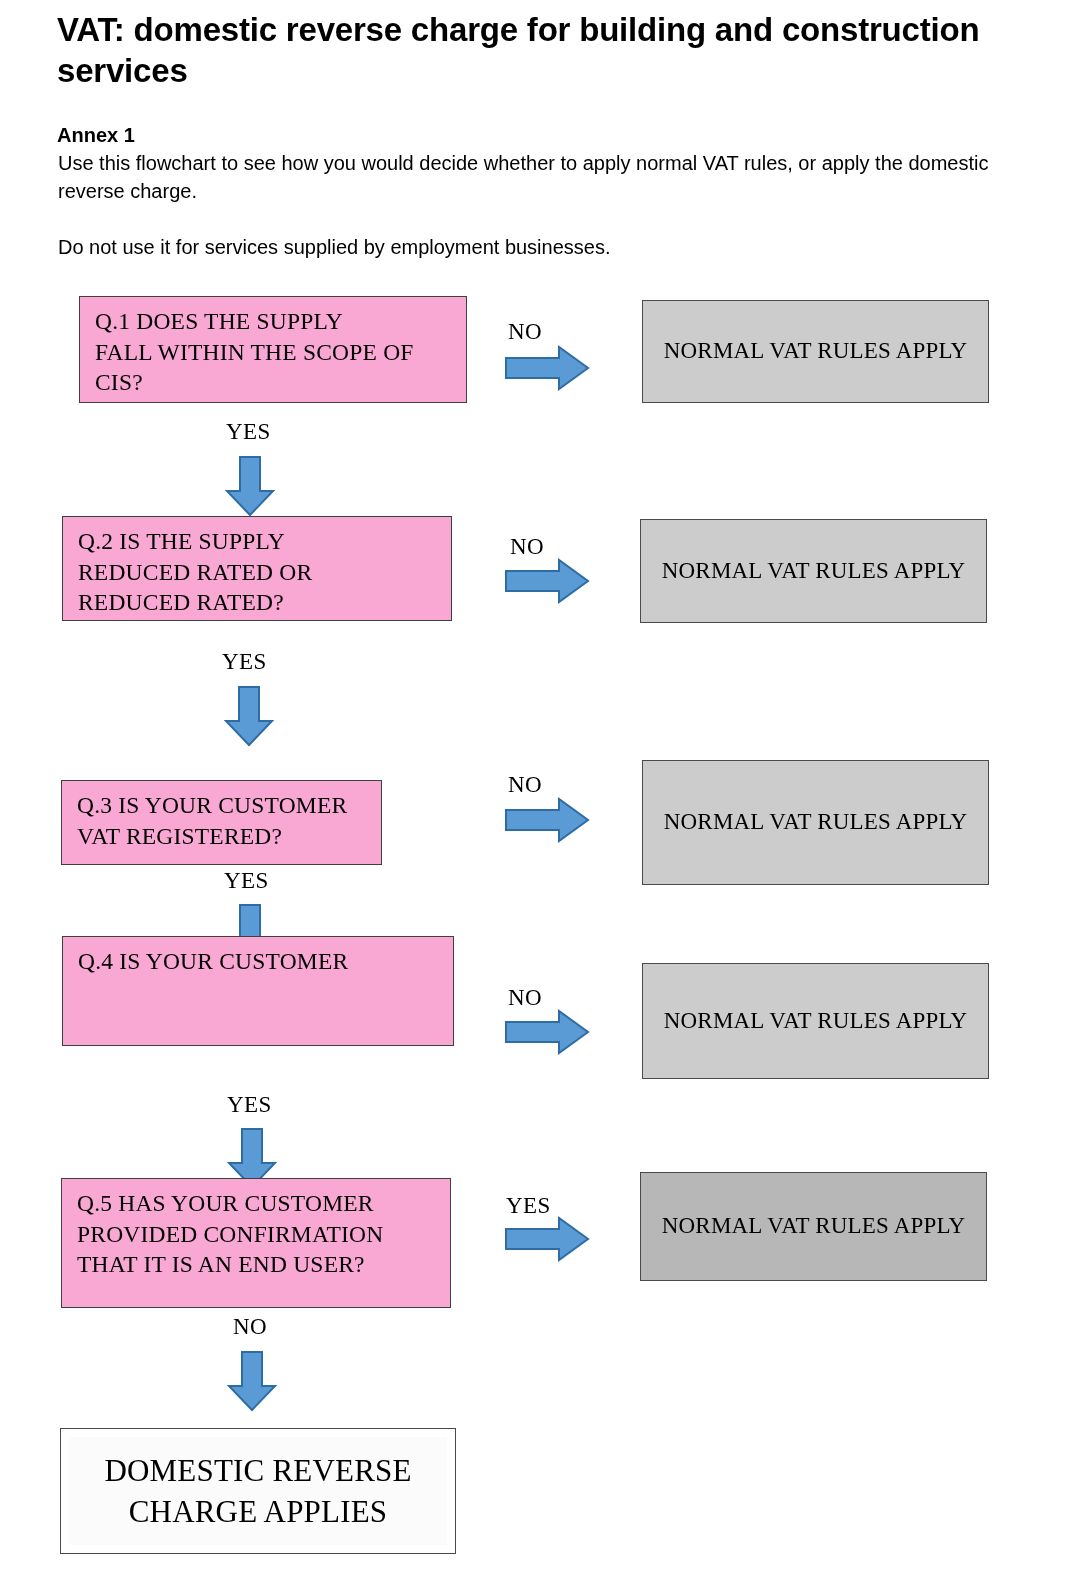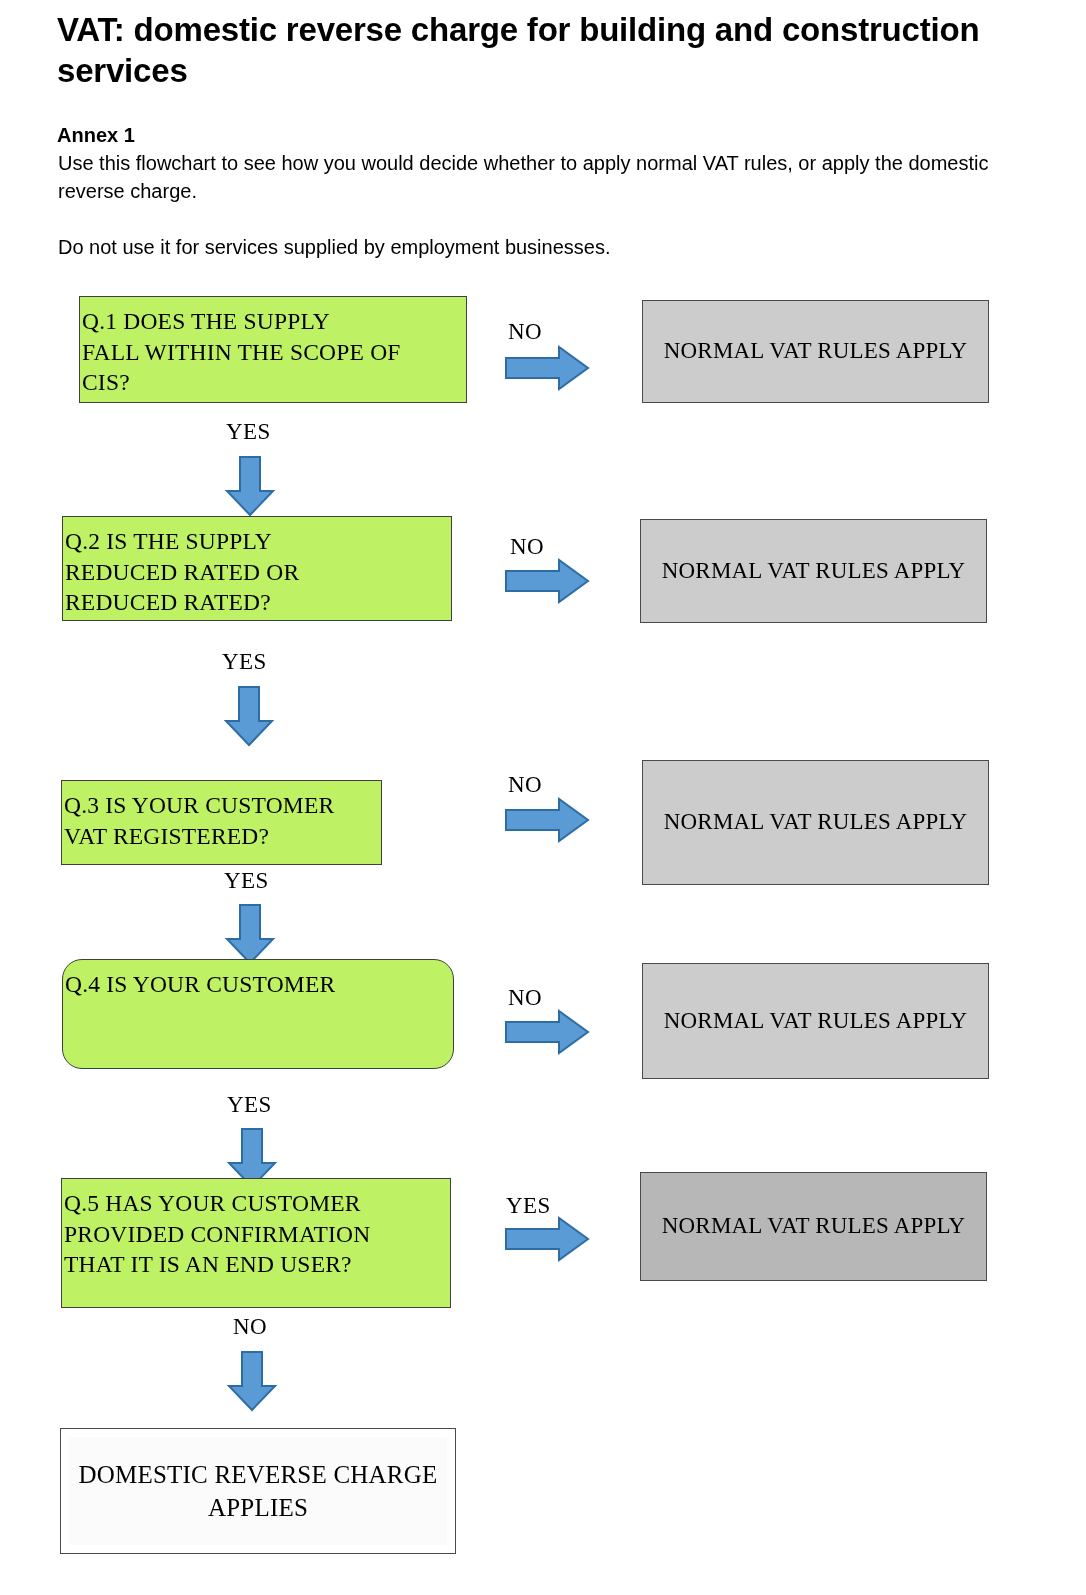--- a/index.html
+++ b/index.html
@@ -54,27 +54,27 @@
     left: 0;
     top: 0;
     width: 1086px;
     height: 1595px;
   }
 
   .qbox {
     position: absolute;
     box-sizing: border-box;
     border: 1.6px solid #3f3f3f;
-    background: #bef264;
+    background: #f9a8d4;
     text-align: justify;
     text-align-last: left;
     font-size: 23.5px;
     line-height: 1.30;
     letter-spacing: 0.2px;
-    padding: 9px 13px 6px 2px;
+    padding: 9px 13px 6px 15px;
     overflow: hidden;
   }
   .qbox > span { display: block; }
 
   .resultbox {
     position: absolute;
     box-sizing: border-box;
     border: 1.6px solid #4a4a4a;
     display: flex;
     align-items: center;
@@ -94,21 +94,21 @@
   }
   .finalbox-inner {
     width: 100%;
     height: 100%;
     box-sizing: border-box;
     background: #fbfbfb;
     display: flex;
     align-items: center;
     justify-content: flex-start;
     text-align: center;
-    font-size: 25px;
+    font-size: 31px;
     line-height: 1.33;
     letter-spacing: 0.2px;
   }
 
   .branch-label {
     position: absolute;
     font-size: 23px;
     letter-spacing: 0.4px;
     white-space: nowrap;
   }
@@ -200,21 +200,21 @@
   </div>
 
   <div class="branch-label" style="left:224px; top:868px;">YES</div>
 
   <div class="arrow" style="left:224px; top:903px; width:52px; height:62px;">
     <svg width="52" height="62" viewBox="0 0 52 62">
       <polygon points="16,2 36,2 36,36 49,36 26,60 3,36 16,36" fill="#5b9bd5" stroke="#2e6da4" stroke-width="2" stroke-linejoin="miter"></polygon>
     </svg>
   </div>
 
-  <div class="qbox" style="left:62px; top:959px; width:392px; height:110px;border-radius:20px;">
+  <div class="qbox" style="left:62px; top:936px; width:392px; height:110px;">
     <span>Q.4   IS  YOUR  CUSTOMER</span>
   </div>
 
   <div class="branch-label" style="left:508px; top:985px;">NO</div>
 
   <div class="arrow" style="left:504px; top:1009px; width:86px; height:46px;">
     <svg width="86" height="46" viewBox="0 0 86 46">
       <polygon points="2,13 55,13 55,2 84,23 55,44 55,33 2,33" fill="#5b9bd5" stroke="#2e6da4" stroke-width="2" stroke-linejoin="miter"></polygon>
     </svg>
   </div>

